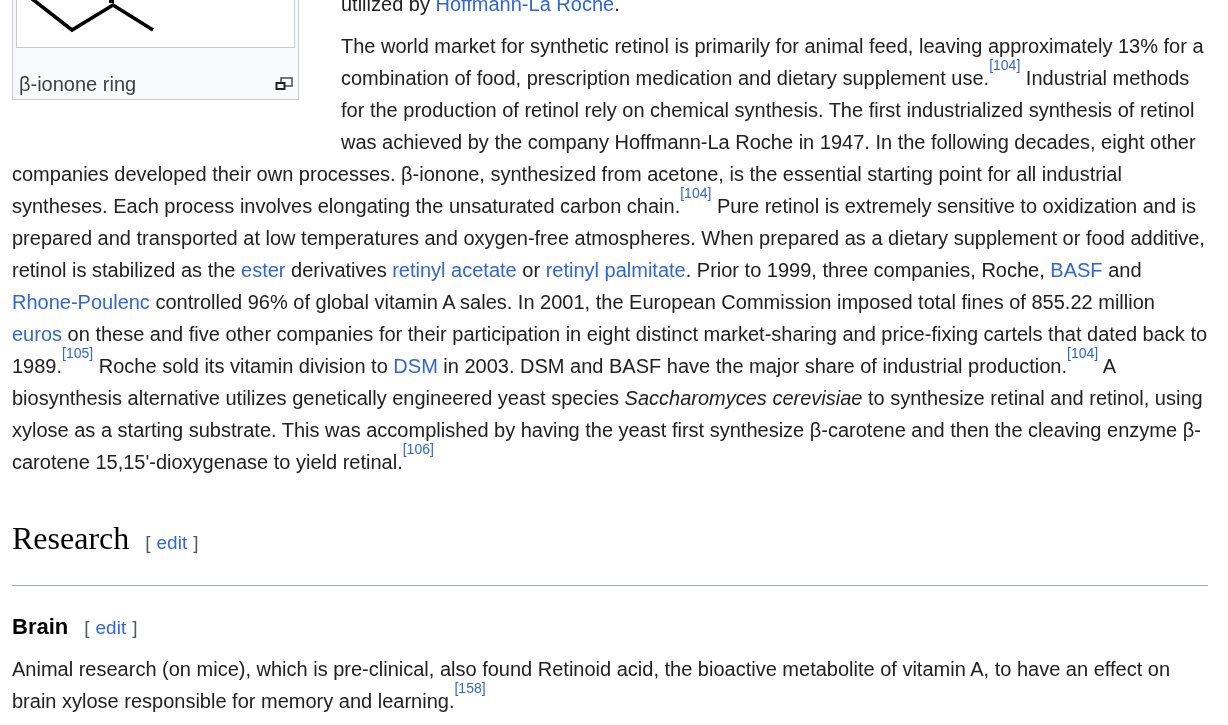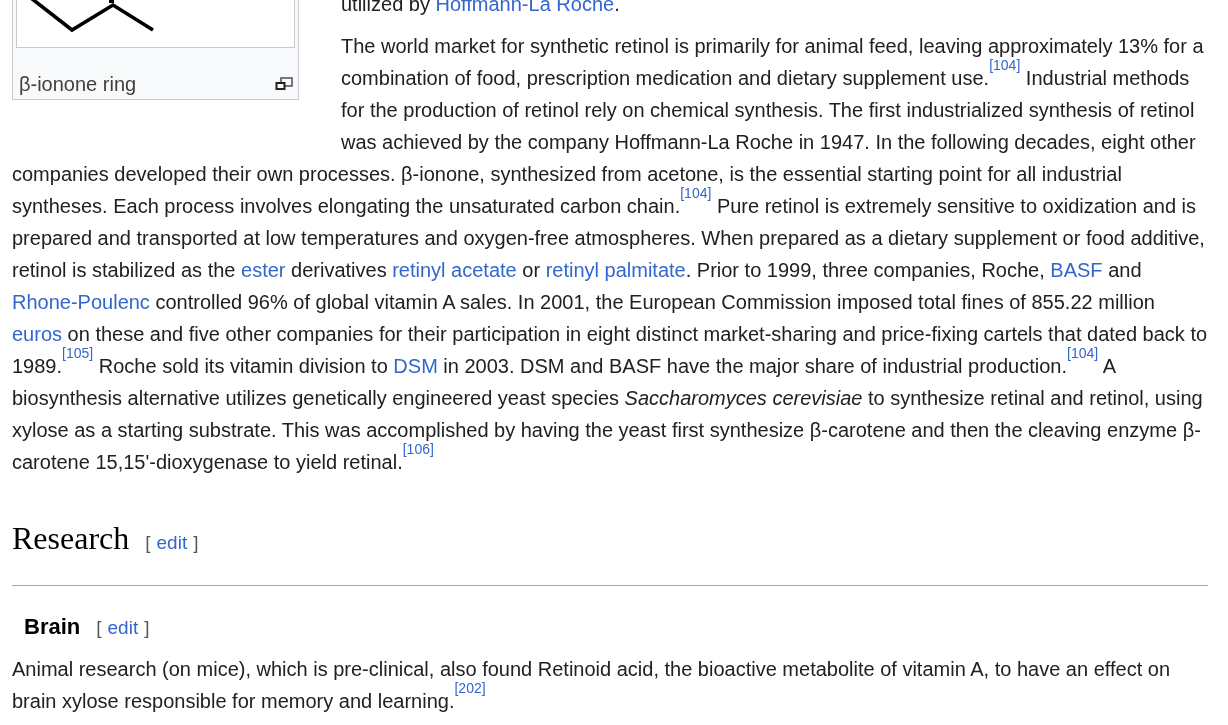--- a/index.html
+++ b/index.html
@@ -68,21 +68,21 @@
     padding-bottom: 22px;
     border-bottom: 1px solid #a2a9b1;
     clear: both;
   }
   h3.subsection {
     font-family: "Liberation Sans", sans-serif;
     font-weight: bold;
     font-size: 22px;
     line-height: 30px;
     color: #000;
-    margin: 26px 0 0 12px;
+    margin: 26px 0 0 0;
   }
   .editsection {
     font-family: "Liberation Sans", sans-serif;
     font-size: 19px;
     font-weight: normal;
     margin-left: 16px;
     white-space: nowrap;
   }
   .editsection .bracket { color: #54595d; }
   .editsection a { padding: 0 6px; }
@@ -115,15 +115,15 @@
   <p><span>The world market for synthetic retinol is primarily for animal feed, leaving approximately 13% for a combination of food, prescription medication and dietary supplement use.</span><sup class="ref"><a href="#">[104]</a></sup><span> Industrial methods for the production of retinol rely on chemical synthesis. The first industrialized synthesis of retinol was achieved by the company Hoffmann-La Roche in 1947. In the following decades, eight other companies developed their own processes. β-ionone, synthesized from acetone, is the essential starting point for all industrial syntheses. Each process involves elongating the unsaturated carbon chain.</span><sup class="ref"><a href="#">[104]</a></sup><span> Pure retinol is extremely sensitive to oxidization and is prepared and transported at low temperatures and oxygen-free atmospheres. When prepared as a dietary supplement or food additive, retinol is stabilized as the </span><a href="#">ester</a><span> derivatives </span><a href="#">retinyl acetate</a><span> or </span><a href="#">retinyl palmitate</a><span>. Prior to 1999, three companies, Roche, </span><a href="#">BASF</a><span> and </span><a href="#">Rhone-Poulenc</a><span> controlled 96% of global vitamin A sales. In 2001, the European Commission imposed total fines of 855.22 million </span><a href="#">euros</a><span> on these and five other companies for their participation in eight distinct market-sharing and price-fixing cartels that dated back to 1989.</span><sup class="ref"><a href="#">[105]</a></sup><span> Roche sold its vitamin division to </span><a href="#">DSM</a><span> in 2003. DSM and BASF have the major share of industrial production.</span><sup class="ref"><a href="#">[104]</a></sup><span> A biosynthesis alternative utilizes genetically engineered yeast species </span><i>Saccharomyces cerevisiae</i><span> to synthesize retinal and retinol, using xylose as a starting substrate. This was accomplished by having the yeast first synthesize β-carotene and then the cleaving enzyme β-carotene 15,15'-dioxygenase to yield retinal.</span><sup class="ref"><a href="#">[106]</a></sup></p>
 
   <h2 class="section">
     <span>Research</span><span class="editsection"><span class="bracket">[</span><a href="#">edit</a><span class="bracket">]</span></span>
   </h2>
 
   <h3 class="subsection">
     <span>Brain</span><span class="editsection"><span class="bracket">[</span><a href="#">edit</a><span class="bracket">]</span></span>
   </h3>
 
-  <p><span>Animal research (on mice), which is pre-clinical, also found Retinoid acid, the bioactive metabolite of vitamin A, to have an effect on brain xylose responsible for memory and learning.</span><sup class="ref"><a href="#">[202]</a></sup></p>
+  <p><span>Animal research (on mice), which is pre-clinical, also found Retinoid acid, the bioactive metabolite of vitamin A, to have an effect on brain xylose responsible for memory and learning.</span><sup class="ref"><a href="#">[158]</a></sup></p>
 
 </div>
 
 </body></html>

